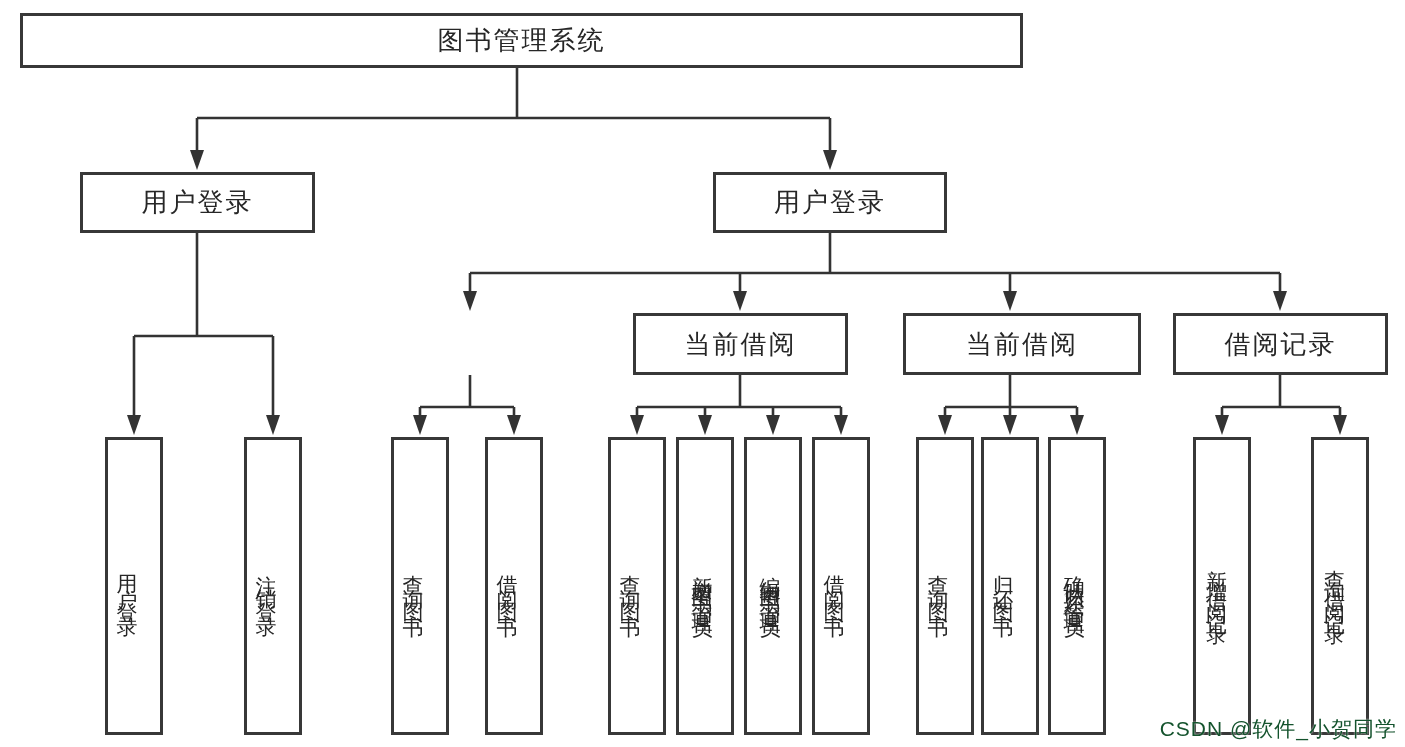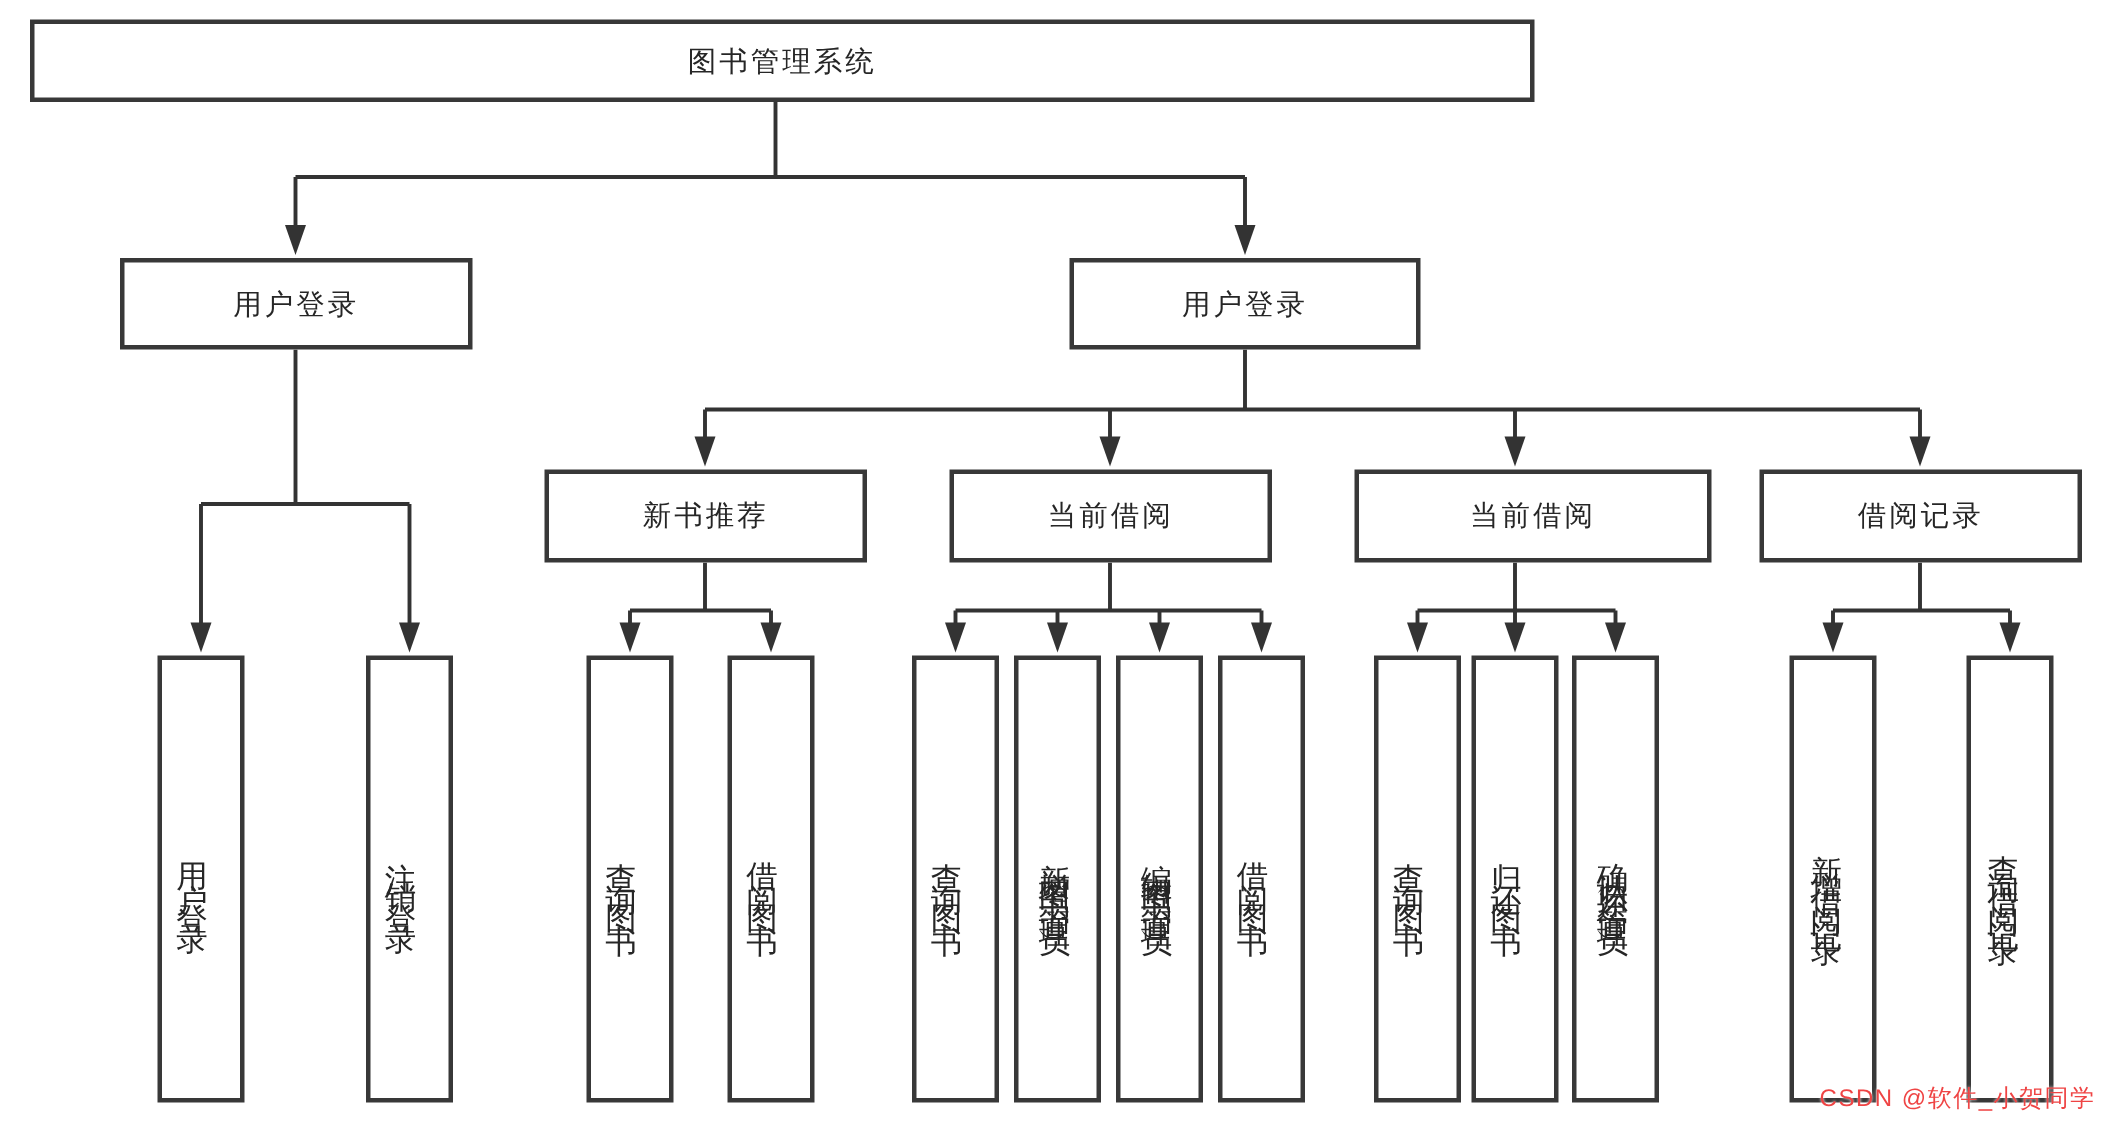--- a/index.html
+++ b/index.html
@@ -20,21 +20,21 @@
   .node {
     position: absolute;
     box-sizing: border-box;
     background: #ffffff;
     border: 3px solid #383838;
     display: flex;
     align-items: center;
     justify-content: center;
   }
   .hnode {
-    font-size: 19px;
+    font-size: 26px;
     letter-spacing: 2px;
     white-space: nowrap;
   }
   .vnode span {
     writing-mode: vertical-rl;
     text-orientation: mixed;
     font-size: 21px;
     line-height: 1.15;
     white-space: nowrap;
   }
@@ -55,23 +55,23 @@
   .n-g2a { left: 391px; }  .n-g2b { left: 485px; }
   .n-g3a { left: 608px; }  .n-g3b { left: 676px; }
   .n-g3c { left: 744px; }  .n-g3d { left: 812px; }
   .n-g4a { left: 916px; }  .n-g4b { left: 981px; }  .n-g4c { left: 1048px; }
   .n-g5a { left: 1193px; } .n-g5b { left: 1311px; }
 
   #watermark {
     position: absolute;
     right: 8px;
     bottom: 4px;
-    font-size: 16px;
+    font-size: 21px;
     letter-spacing: 1px;
-    color: #ef4444;
+    color: #14532d;
     text-shadow: 0 0 2px #ffffff;
     z-index: 5;
     white-space: nowrap;
   }
 </style>
 </head>
 <body>
 
 <div id="canvas">
 
@@ -106,21 +106,20 @@
       <polygon points="1215,415 1229,415 1222,435"></polygon>
       <polygon points="1333,415 1347,415 1340,435"></polygon>
     </g>
   </svg>
 
   <div class="node hnode n-root">图书管理系统</div>
 
   <div class="node hnode n-login">用户登录</div>
   <div class="node hnode n-mgmt">用户登录</div>
 
-  <div class="node hnode n-l3a">新书推荐</div>
   <div class="node hnode n-l3b">当前借阅</div>
   <div class="node hnode n-l3c">当前借阅</div>
   <div class="node hnode n-l3d">借阅记录</div>
 
   <div class="node vnode ls4 leaf n-g1a">
     <span>用户登录</span>
   </div>
   <div class="node vnode ls4 leaf n-g1b">
     <span>注销登录</span>
   </div>

